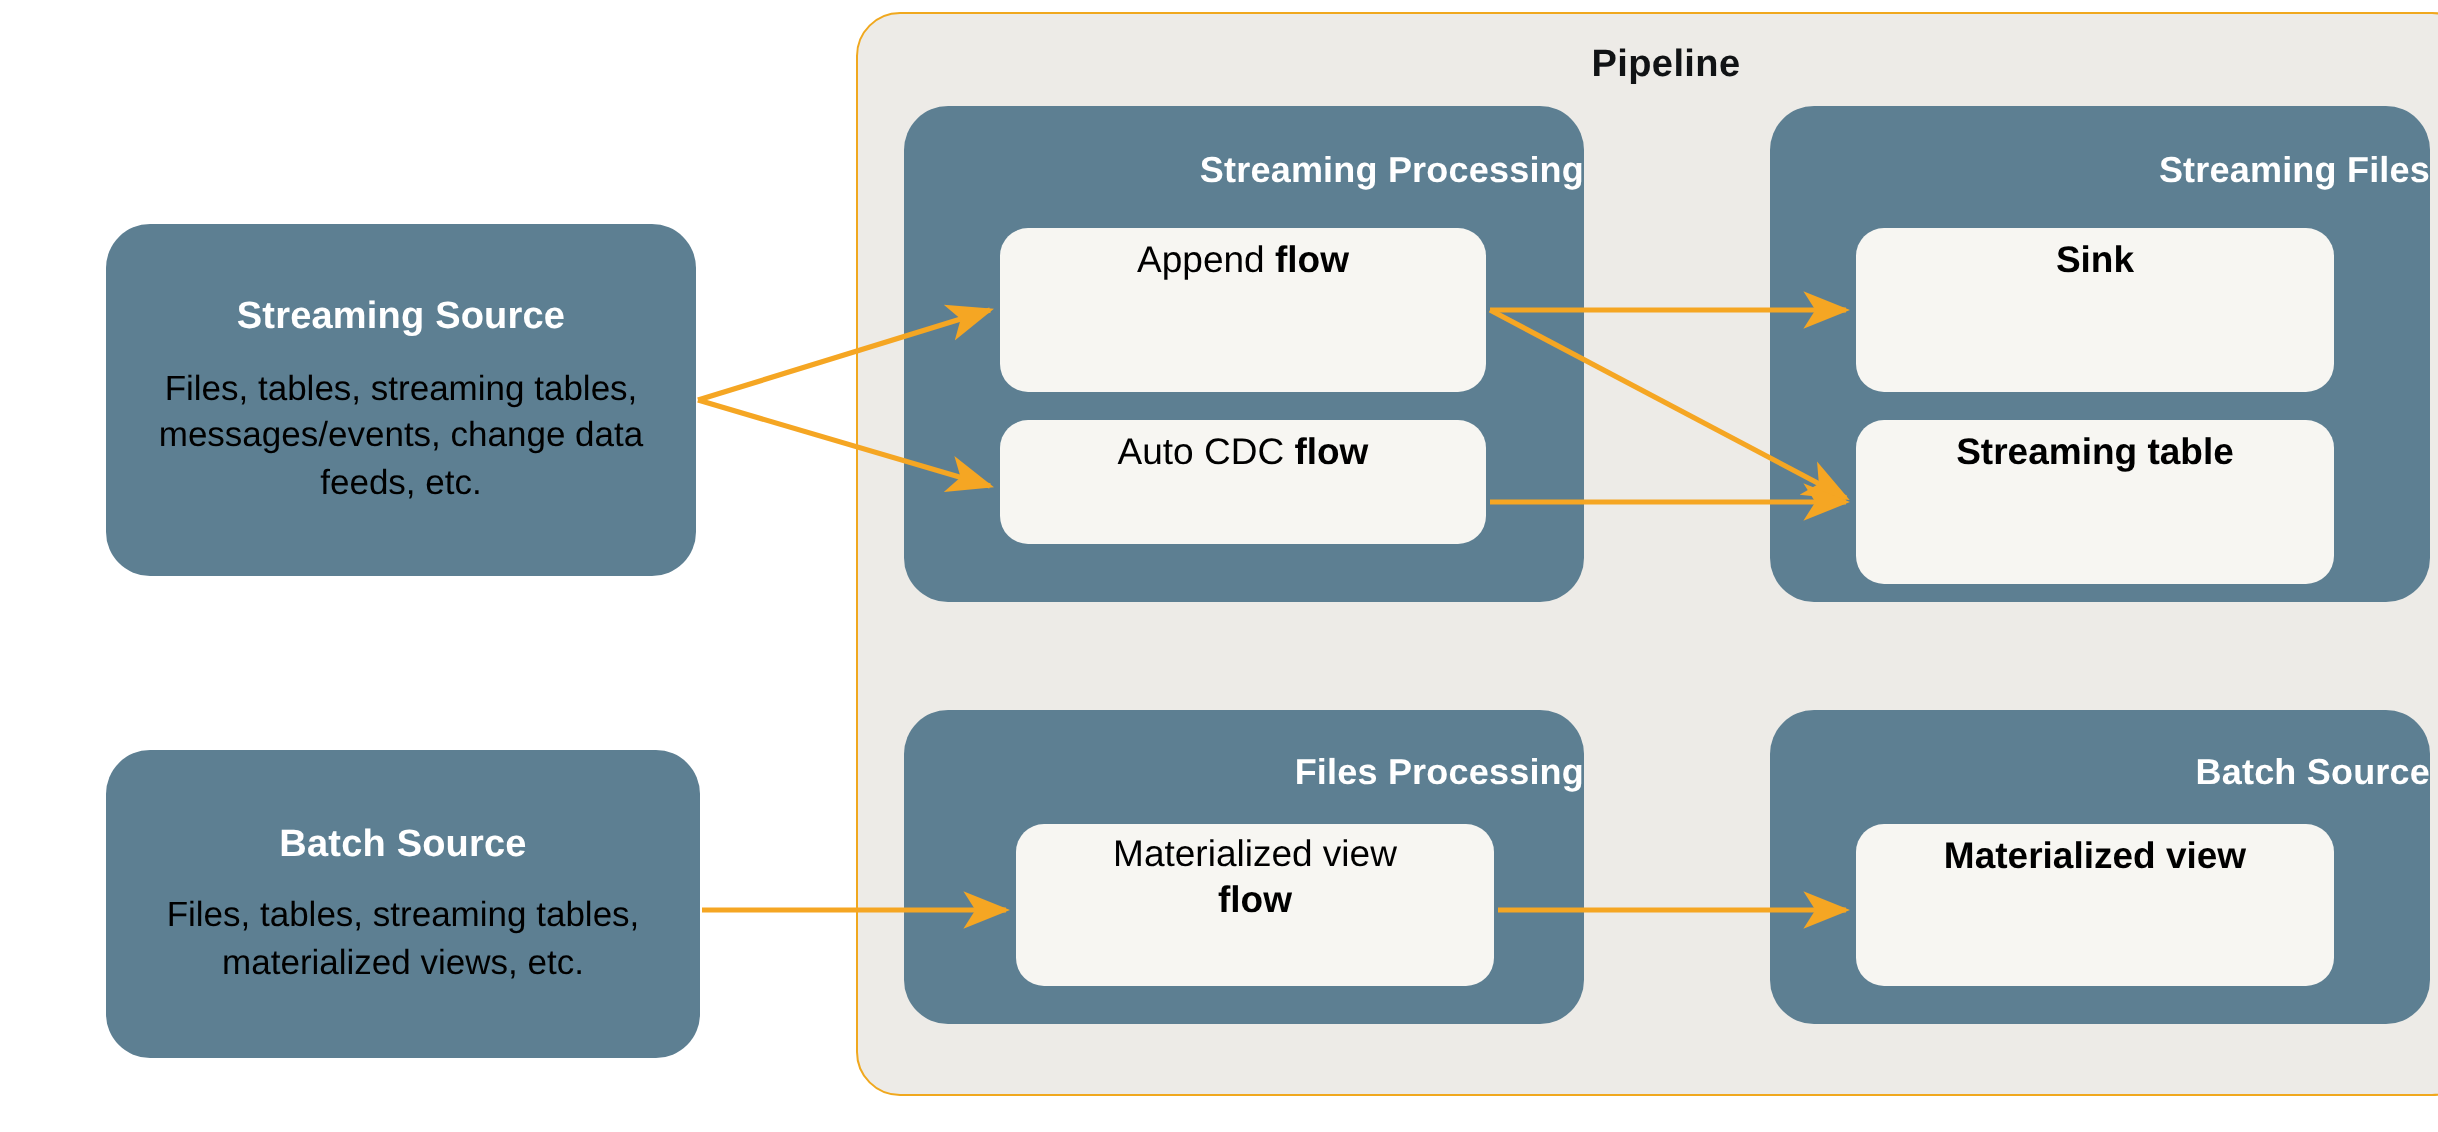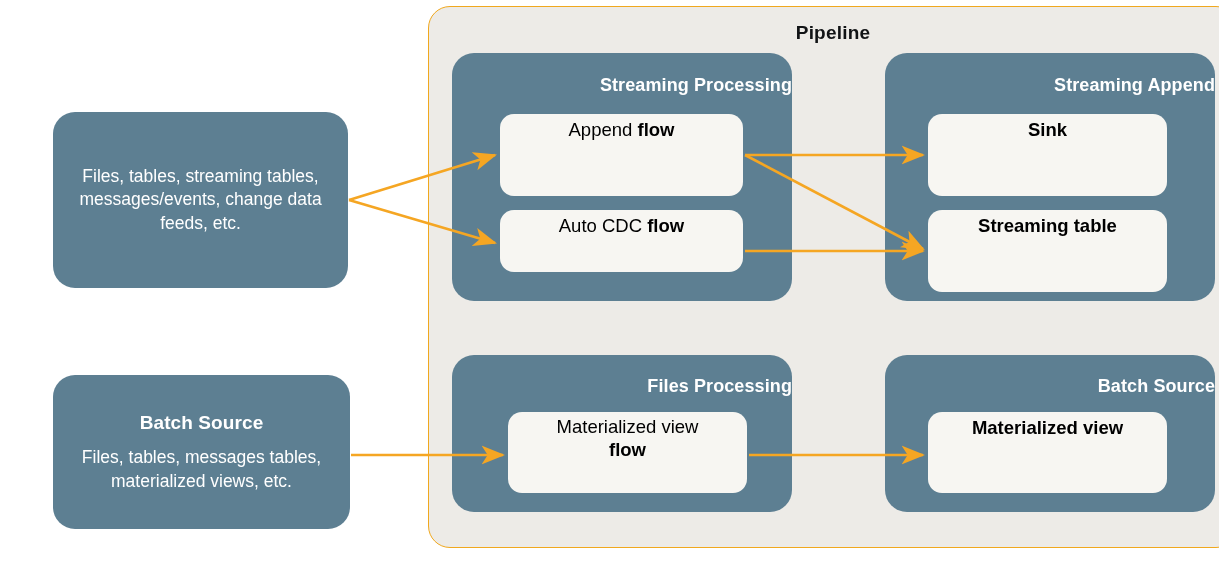--- a/index.html
+++ b/index.html
@@ -10,21 +10,21 @@
   .teal{
     position:absolute;background:#5d7f92;border-radius:22px;
     box-sizing:border-box;color:#ffffff;
   }
   .srcbox{
     position:absolute;background:#5d7f92;border-radius:22px;box-sizing:border-box;
     color:#ffffff;display:flex;flex-direction:column;align-items:center;
     justify-content:center;text-align:center;padding:6px 14px;
   }
   .src-title{font-size:19px;font-weight:bold;letter-spacing:.1px;line-height:1.25;margin-bottom:12px;}
-  .src-body{font-size:17.5px;font-weight:400;line-height:1.34;color:#ffffff;}
+  .src-body{font-size:17.5px;font-weight:400;line-height:1.34;color:#000000;}
 
   .grp-title{
     position:absolute;left:0;right:0;text-align:right;
     font-size:18px;font-weight:bold;color:#ffffff;letter-spacing:.1px;
   }
 
   .card{
     position:absolute;background:#f7f6f2;border-radius:14px;box-sizing:border-box;
     display:flex;align-items:flex-start;justify-content:center;text-align:center;
     color:#000000;font-size:18.5px;line-height:1.3;padding:4px 16px;
@@ -48,40 +48,41 @@
 </style>
 </head>
 <body>
 
 <div id="stage">
 
   <div id="pipeline"></div>
   <div id="pipeline-label">Pipeline</div>
 
   <div class="srcbox" style="left:13px;top:112px;width:295px;height:176px;">
+    <div class="src-title">Streaming Source</div>
     <div class="src-body">Files, tables, streaming tables, messages/events, change data feeds, etc.</div>
   </div>
 
   <div class="srcbox" style="left:13px;top:375px;width:297px;height:154px;">
     <div class="src-title">Batch Source</div>
-    <div class="src-body">Files, tables, messages tables, materialized views, etc.</div>
+    <div class="src-body">Files, tables, streaming tables, materialized views, etc.</div>
   </div>
 
   <div class="teal" style="left:412px;top:53px;width:340px;height:248px;">
     <div class="grp-title" style="top:22px;">Streaming Processing</div>
   </div>
   <div class="card" style="left:460px;top:114px;width:243px;height:82px;">
     <span><span>Append </span><span class="b">flow</span></span>
   </div>
   <div class="card" style="left:460px;top:210px;width:243px;height:62px;">
     <span><span>Auto CDC </span><span class="b">flow</span></span>
   </div>
 
   <div class="teal" style="left:845px;top:53px;width:330px;height:248px;">
-    <div class="grp-title" style="top:22px;">Streaming Append</div>
+    <div class="grp-title" style="top:22px;">Streaming Files</div>
   </div>
   <div class="card bold" style="left:888px;top:210px;width:239px;height:82px;">
     <span>Streaming table</span>
   </div>
   <div class="card bold" style="left:888px;top:114px;width:239px;height:82px;">
     <span>Sink</span>
   </div>
 
   <div class="teal" style="left:412px;top:355px;width:340px;height:157px;">
     <div class="grp-title" style="top:21px;">Files Processing</div>

